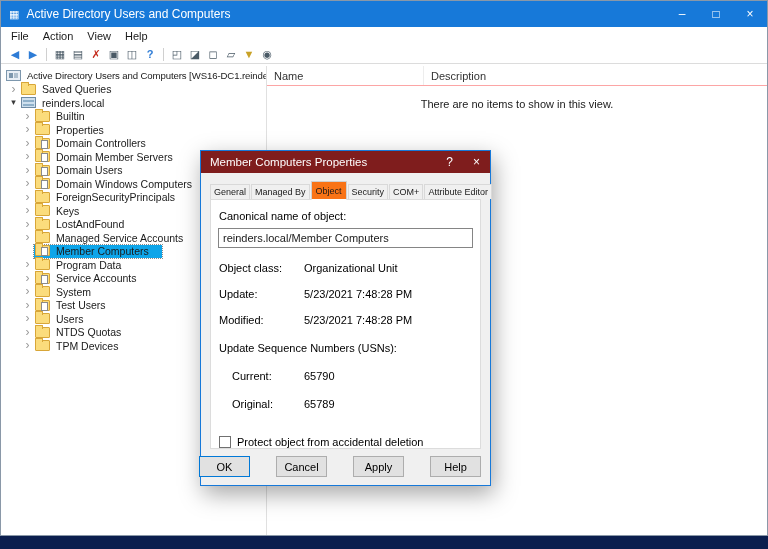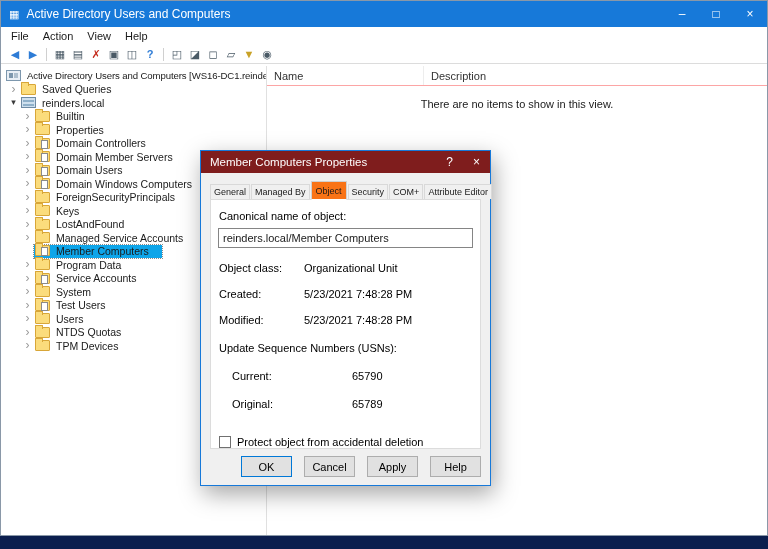--- a/index.html
+++ b/index.html
@@ -63,25 +63,25 @@
   .dlg-wbtn { width:27px; display:flex; align-items:center; justify-content:center; font-size:12px; }
   .tabs { position:absolute; left:9px; top:30px; display:flex; align-items:flex-end; z-index:2; white-space:nowrap; }
   .tab { font-size:9px; padding:2px 3px; background:#f0f0f0; border:1px solid #d9d9d9; border-bottom:none; margin-right:1px; color:#1a1a1a; }
   .tab.active { background:#f97316; border:1px solid #d0d0d0; border-bottom:1px solid #fff; padding:4px 4px 3px; margin-bottom:-1px; }
   .tabpage { position:absolute; left:9px; right:9px; top:48px; bottom:36px; background:#fff; border:1px solid #dcdcdc; padding:9px 7px; }
   .canon-label { margin:1px 0 6px 1px; }
   .canon-input { display:block; width:100%; height:20px; border:1px solid #858585; font-size:11px; font-family:inherit; padding:1px 4px; color:#1a1a1a; background:#fff; }
   .frow { display:flex; margin-top:14px; margin-left:1px; }
   .flabel { width:85px; flex:none; }
   .usn-head { margin-top:16px; margin-left:1px; }
-  .frow.indent { margin-top:16px;gap:48px; }
+  .frow.indent { margin-top:16px; }
   .frow.indent .flabel { margin-left:13px; width:72px; }
   .protect-row { display:flex; align-items:center; margin-top:26px; margin-left:1px; gap:6px; }
   .cb { width:12px; height:12px; border:1px solid #707070; background:#fff; flex:none; }
-  .dlg-buttons { position:absolute; right:9px; bottom:8px; display:flex; gap:12px; }
+  .dlg-buttons { position:absolute; right:9px; bottom:8px; display:flex; gap:26px; }
   .btn { width:51px; height:21px; font-size:11px; font-family:inherit; background:#e1e1e1; border:1px solid #adadad; color:#000; padding:0; }
   .btn.default { border:1px solid #0078d7; }
 
   .desktop-strip { position:absolute; left:0; bottom:0; width:768px; height:13px; background:#0b1e4e; }
 </style>
 </head>
 <body>
 
 <div class="screen">
   <div class="window">
@@ -286,21 +286,21 @@
 
     <div class="tabpage">
       <div class="canon-label">Canonical name of object:</div>
       <input class="canon-input" type="text" readonly="" value="reinders.local/Member Computers" style="">
 
       <div class="frow">
         <span class="flabel">Object class:</span>
         <span class="fvalue">Organizational Unit</span>
       </div>
       <div class="frow">
-        <span class="flabel">Created:</span>
+        <span class="flabel">Update:</span>
         <span class="fvalue">5/23/2021 7:48:28 PM</span>
       </div>
       <div class="frow">
         <span class="flabel">Modified:</span>
         <span class="fvalue">5/23/2021 7:48:28 PM</span>
       </div>
 
       <div class="usn-head">Update Sequence Numbers (USNs):</div>
       <div class="frow indent">
         <span class="flabel">Current:</span>

